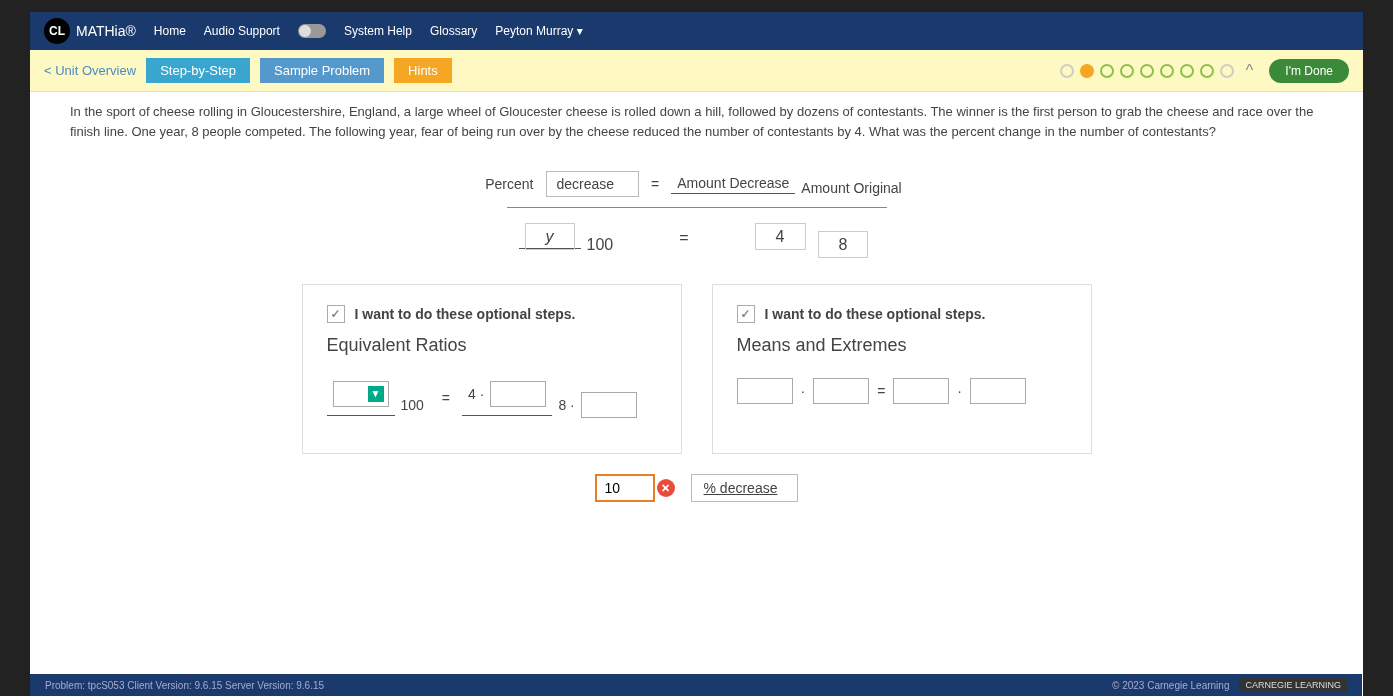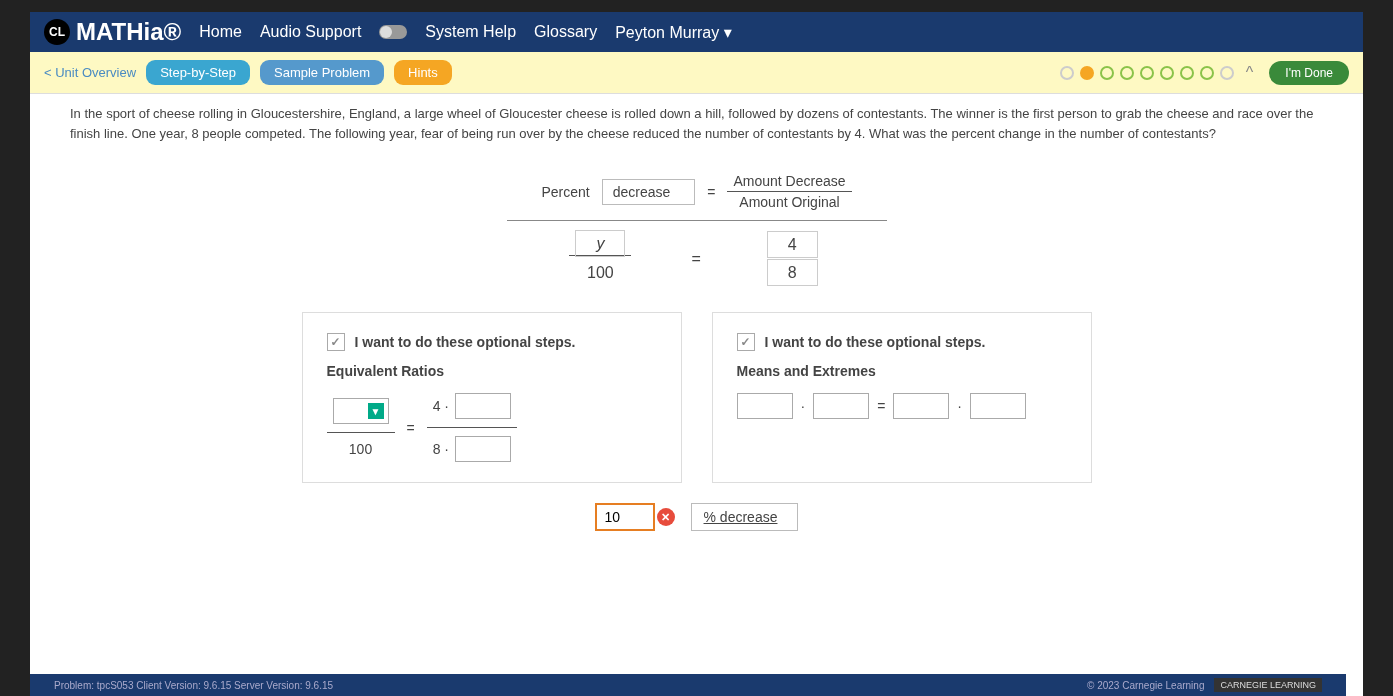--- a/index.html
+++ b/index.html
@@ -1,66 +1,66 @@
 <!DOCTYPE html>
 <html><head>
 <meta charset="utf-8">
 <style>
 * { box-sizing: border-box; margin: 0; padding: 0; }
 body { font-family: Arial, sans-serif; background: #1a1a1a; width: 1393px; height: 696px; overflow: hidden; }
 .outer-frame { background: #222; padding: 12px 30px 0 30px; height: 100%; }
 .app-window { background: #fff; height: 100%; display: flex; flex-direction: column; position: relative; }
 .top-header { background: #1a3a6e; color: #fff; display: flex; align-items: center; padding: 6px 14px; font-size: 13px; }
 .logo-badge { background: #000; color: #fff; border-radius: 50%; width: 26px; height: 26px; display: flex; align-items: center; justify-content: center; font-weight: bold; font-size: 12px; margin-right: 6px; }
-.brand { font-weight: bold; font-size: 24px; margin-right: 18px; }
+.brand { font-weight: normal; font-size: 14px; margin-right: 18px; }
 .lesson-title { font-size: 12px; opacity: 0.95; flex: 1; }
-.header-links { display: flex; gap: 18px; align-items: center; font-size: 16px; }
+.header-links { display: flex; gap: 18px; align-items: center; font-size: 12px; }
 .header-links span { cursor: pointer; }
 .toggle { width: 28px; height: 14px; background: #999; border-radius: 8px; position: relative; }
 .toggle::after { content:""; width:12px; height:12px; background:#ddd; border-radius:50%; position:absolute; top:1px; left:1px; }
 .sub-header { background: #fef9c3; border-bottom: 1px solid #ddd; display: flex; align-items: center; padding: 8px 14px; gap: 10px; }
 .nav-link { color: #4a8bc2; font-size: 13px; cursor: pointer; }
-.pill-btn { padding: 5px 14px; border-radius: 9px; font-size: 13px; border: none; cursor: pointer; }
+.pill-btn { padding: 5px 14px; border-radius: 0; font-size: 13px; border: none; cursor: pointer; }
 .pill-blue { background: #3aa6d0; color: #fff; }
 .pill-blue2 { background: #5599cc; color: #fff; }
 .pill-orange { background: #f5a623; color: #fff; }
 .spacer { flex: 1; }
 .progress-dots { display: flex; gap: 6px; align-items: center; }
 .dot { width: 14px; height: 14px; border: 2px solid #8bc34a; border-radius: 50%; }
 .dot.gray { border-color: #ccc; }
 .dot.current { background: #f5a623; border-color: #f5a623; }
 .caret { color: #888; font-size: 16px; margin: 0 6px; }
 .done-btn { background: #3a8a3a; color: #fff; border-radius: 14px; padding: 5px 16px; font-size: 12px; border: none; cursor: pointer; }
 .content { padding: 10px 40px 0 40px; overflow: auto; flex: 1; color: #444; }
 .question { font-size: 13px; line-height: 1.5; margin-bottom: 30px; }
 .formula-row { display: flex; justify-content: center; align-items: center; gap: 12px; margin-bottom: 10px; font-size: 14px; }
 .select-box { border: 1px solid #bbb; padding: 4px 24px 4px 10px; font-size: 14px; background: #fff; position: relative; }
-.frac { display: inline-flex; flex-direction: column; align-items: center; }
+.frac { display: inline-flex; flex-direction: row; align-items: center; }
 .frac .top { border-bottom: 1px solid #555; padding: 0 6px 2px; }
-.frac .bot { padding: 2px 6px 0; }
+.frac .bot { padding: 2px 6px 0; margin-top: 6px; }
 .divider-line { width: 380px; border-top: 1px solid #888; margin: 6px auto 14px; }
 .work-row { display: flex; justify-content: center; align-items: center; gap: 60px; margin-bottom: 30px; }
 .work-box { border: 1px solid #ccc; padding: 4px 20px; min-width: 60px; text-align: center; font-style: italic; }
 .work-box.normal { font-style: normal; }
 .panels { display: flex; gap: 30px; justify-content: center; margin-bottom: 20px; }
 .panel { border: 1px solid #ddd; padding: 20px 24px; width: 380px; min-height: 170px; }
 .panel-check { display: flex; align-items: center; gap: 10px; margin-bottom: 12px; font-size: 14px; font-weight: bold; color: #444; }
 .chk { width: 18px; height: 18px; border: 1px solid #aaa; display: flex; align-items: center; justify-content: center; font-size: 12px; color: #888; }
-.panel-title { font-weight: bold; font-size: 14px; margin-bottom: 14px; }
+.panel-title { font-weight: normal; font-size: 18px; margin-bottom: 22px; }
 .ratio-work { display: flex; align-items: center; gap: 12px; font-size: 14px; }
 .small-input { border: 1px solid #aaa; width: 56px; height: 26px; padding: 2px 4px; }
 .dd-input { border: 1px solid #aaa; width: 56px; height: 26px; background: #fff; display:flex; align-items:center; justify-content:flex-end; padding-right:4px; }
 .dd-caret { background:#0a8; color:#fff; width:16px; height:16px; font-size:10px; display:flex; align-items:center; justify-content:center; }
 .means-row { display: flex; align-items: center; gap: 8px; font-size: 14px; }
 .final-row { text-align: center; font-size: 14px; color: #555; margin-bottom: 12px; }
 .answer-row { display: flex; justify-content: center; align-items: center; gap: 16px; }
 .ans-input { border: 2px solid #e67e22; padding: 4px 8px; width: 60px; font-size: 14px; position: relative; }
 .err-icon { width: 18px; height: 18px; background: #e74c3c; color: #fff; border-radius: 50%; display: flex; align-items: center; justify-content: center; font-size: 11px; margin-left: -14px; z-index: 2; position: relative; font-weight: bold; }
 .unit-box { border: 1px solid #bbb; padding: 5px 20px 5px 12px; font-size: 14px; text-decoration: underline; }
-.footer { position: absolute; bottom: 0; left: 0; right: 17px; background: #1a3a6e; color: #aac; font-size: 10px; padding: 4px 24px; display: flex; justify-content: space-between; align-items: center; }
+.footer { position: absolute; bottom: 0; left: 0; right: 1px; background: #1a3a6e; color: #aac; font-size: 10px; padding: 4px 15px; display: flex; justify-content: space-between; align-items: center; }
 .footer-right { display:flex; align-items:center; gap:10px; }
 .carnegie-logo { background:#333; color:#ddd; padding:2px 6px; font-size:9px; }
 </style>
 </head>
 <body>
 
 <div class="outer-frame">
 <div class="app-window">
 
 <div class="top-header">

